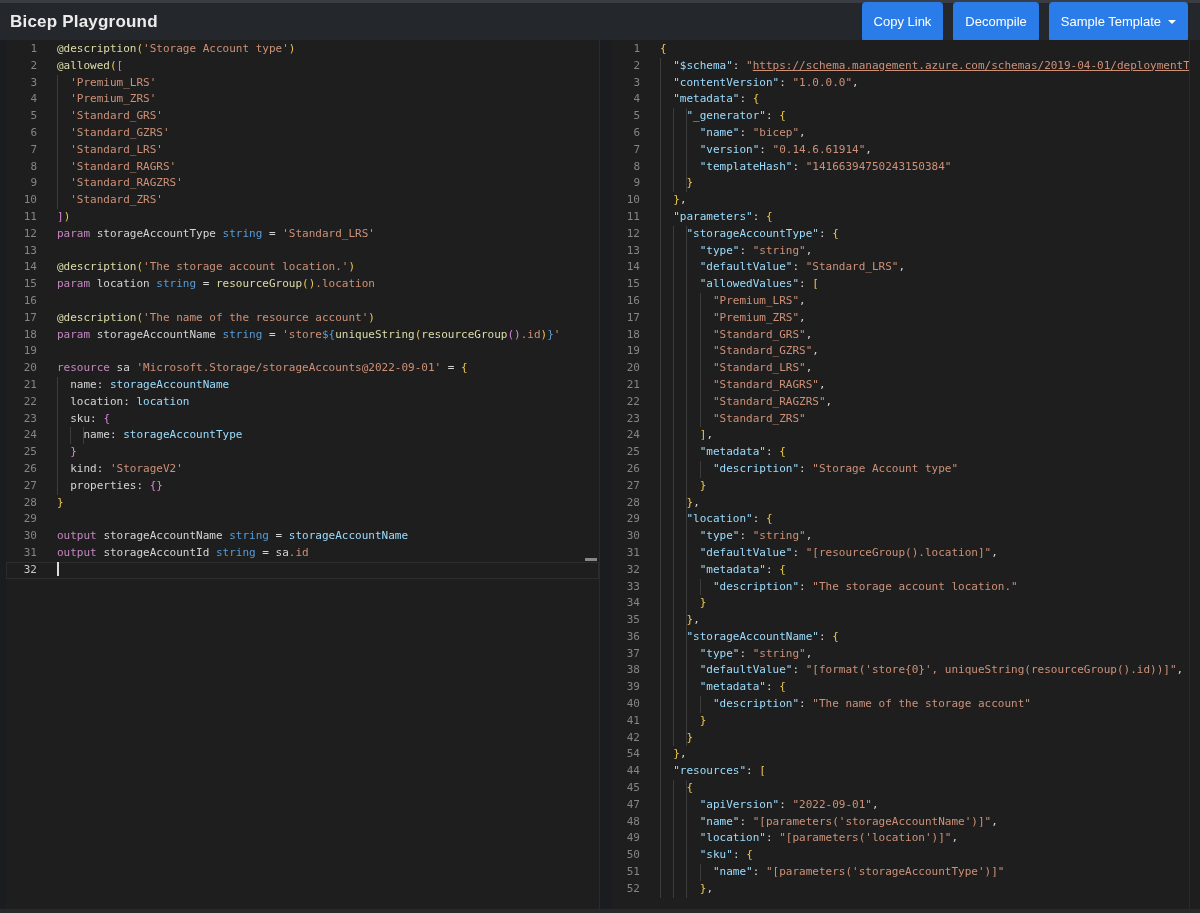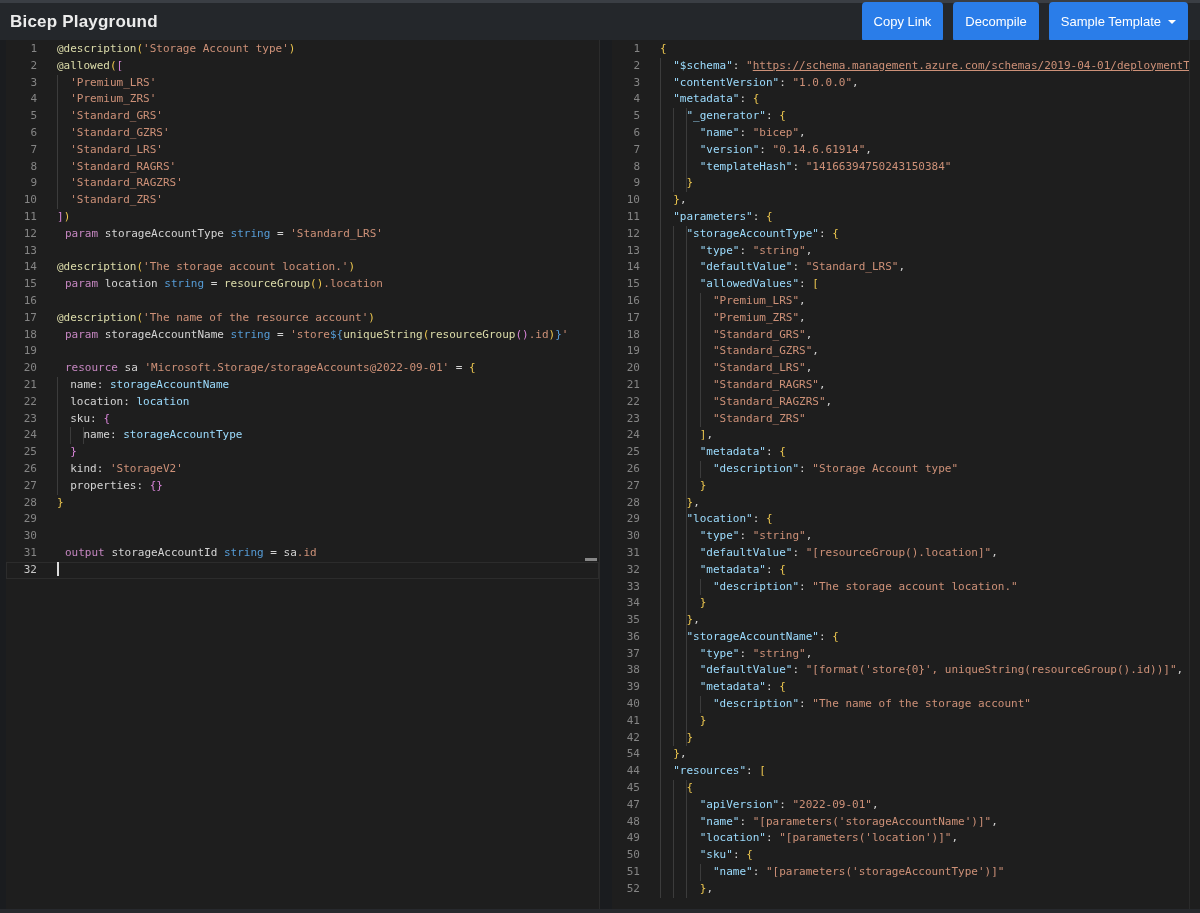--- a/index.html
+++ b/index.html
@@ -34,21 +34,21 @@
   .ln{flex:none;text-align:right;color:#858585;}
   #left-pane .ln{width:31px;}
   #right-pane .ln{width:28px;}
   .ln.act{color:#c6c6c6;}
   .code{flex:none;padding-left:20px;}
   .ind{display:inline-block;background:repeating-linear-gradient(to right,#3c3c3c 0 1px,transparent 1px 2ch);}
   .row.cur{box-shadow:inset 0 0 0 1px #2c2c2c;}
   .cursor{display:inline-block;width:1.5px;height:14px;background:#dcdcdc;vertical-align:-2px;}
   
   .tk-p{color:#d4d4d4;}  
-  .tk-k{color:#c586c0;margin-left:8px;}  
+  .tk-k{color:#c586c0;}  
   .tk-t{color:#569cd6;}  
   .tk-s{color:#ce9178;}  
   .tk-f{color:#dcdcaa;}  
   .tk-v{color:#9cdcfe;}  
   .tk-b1{color:#ecc64f;} 
   .tk-b2{color:#d884d8;} 
   .tk-u{color:#ce9178;text-decoration:underline;} 
   .ruler-mark{position:absolute;right:2px;top:518px;width:12px;height:3px;background:#9a9a9a;opacity:.85;}
   .vsb{position:absolute;right:0;top:0;bottom:0;width:10px;background:#1e1e1e;border-left:1px solid #2a2a2a;z-index:2;}
   .bottomstrip{position:absolute;bottom:0;left:0;right:0;height:4px;background:#27292d;z-index:3;}
@@ -94,21 +94,21 @@
       <div class="row"><span class="ln">20</span><span class="code"><span class="tk-k">resource</span><span class="tk-p"> </span><span class="tk-p">sa</span><span class="tk-p"> </span><span class="tk-s">'Microsoft.Storage/storageAccounts@2022-09-01'</span><span class="tk-p"> = </span><span class="tk-b1">{</span></span></div>
       <div class="row"><span class="ln">21</span><span class="code"><span class="ind">  </span><span class="tk-p">name: </span><span class="tk-v">storageAccountName</span></span></div>
       <div class="row"><span class="ln">22</span><span class="code"><span class="ind">  </span><span class="tk-p">location: </span><span class="tk-v">location</span></span></div>
       <div class="row"><span class="ln">23</span><span class="code"><span class="ind">  </span><span class="tk-p">sku: </span><span class="tk-b2">{</span></span></div>
       <div class="row"><span class="ln">24</span><span class="code"><span class="ind">    </span><span class="tk-p">name: </span><span class="tk-v">storageAccountType</span></span></div>
       <div class="row"><span class="ln">25</span><span class="code"><span class="ind">  </span><span class="tk-b2">}</span></span></div>
       <div class="row"><span class="ln">26</span><span class="code"><span class="ind">  </span><span class="tk-p">kind: </span><span class="tk-s">'StorageV2'</span></span></div>
       <div class="row"><span class="ln">27</span><span class="code"><span class="ind">  </span><span class="tk-p">properties: </span><span class="tk-b2">{}</span></span></div>
       <div class="row"><span class="ln">28</span><span class="code"><span class="tk-b1">}</span></span></div>
       <div class="row"><span class="ln">29</span><span class="code"></span></div>
-      <div class="row"><span class="ln">30</span></div>
+      <div class="row"><span class="ln">30</span><span class="code"><span class="tk-k">output</span><span class="tk-p"> </span><span class="tk-p">storageAccountName</span><span class="tk-p"> </span><span class="tk-t">string</span><span class="tk-p"> = </span><span class="tk-v">storageAccountName</span></span></div>
       <div class="row"><span class="ln">31</span><span class="code"><span class="tk-k">output</span><span class="tk-p"> </span><span class="tk-p">storageAccountId</span><span class="tk-p"> </span><span class="tk-t">string</span><span class="tk-p"> = </span><span class="tk-p">sa</span><span class="tk-s">.id</span></span></div>
       <div class="row cur"><span class="ln act">32</span><span class="code"><span class="cursor"></span></span></div>
     </div>
   <div class="ruler-mark"></div>
 </div>
 
 <div class="pane" id="right-pane">
   <div id="right-lines">
       <div class="row"><span class="ln">1</span><span class="code"><span class="tk-b1">{</span></span></div>
       <div class="row"><span class="ln">2</span><span class="code"><span class="ind">  </span><span class="tk-v">"$schema"</span><span class="tk-p">: </span><span class="tk-s">"</span><span class="tk-u">https://schema.management.azure.com/schemas/2019-04-01/deploymentTemplate.json#</span></span></div>

